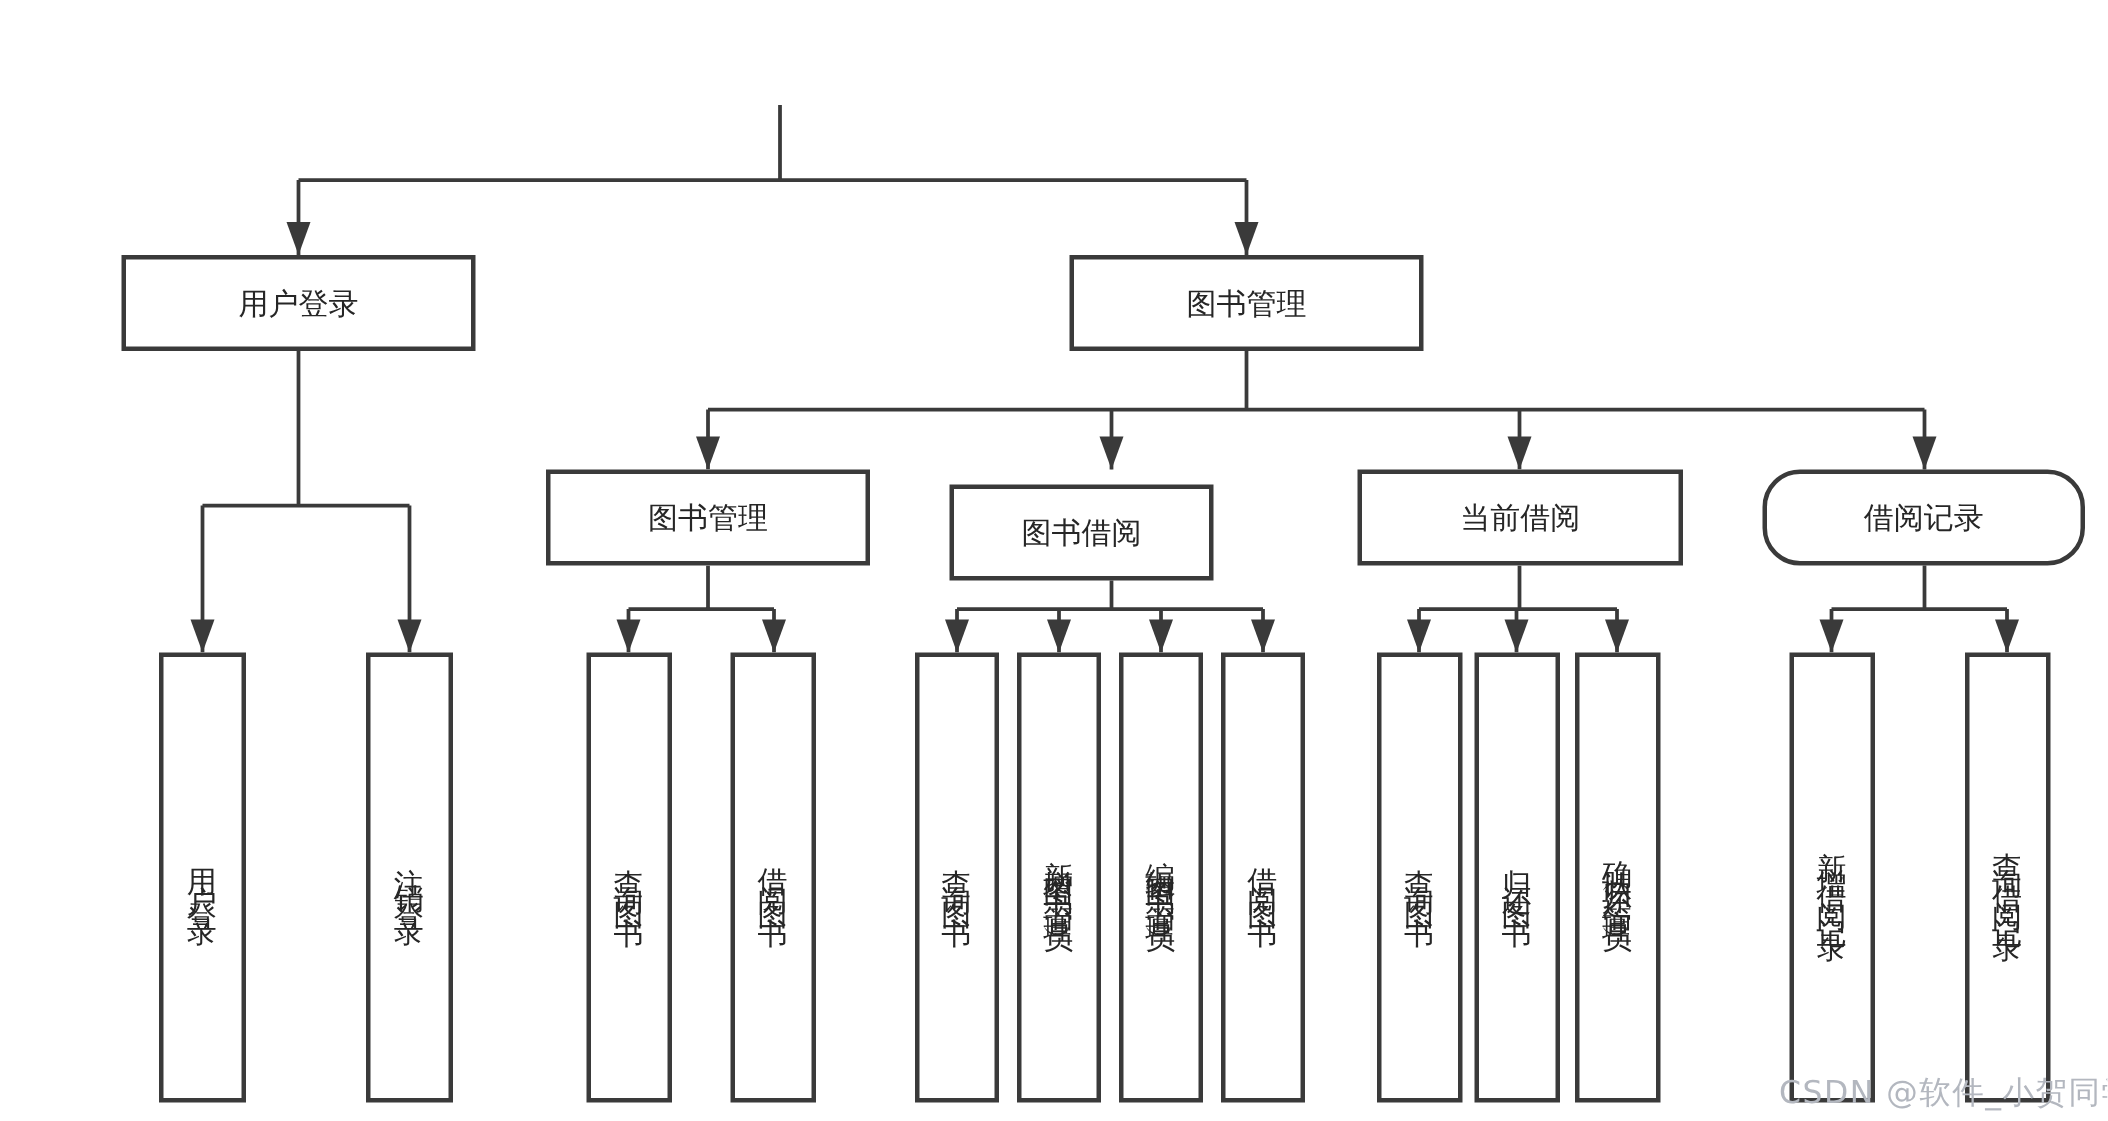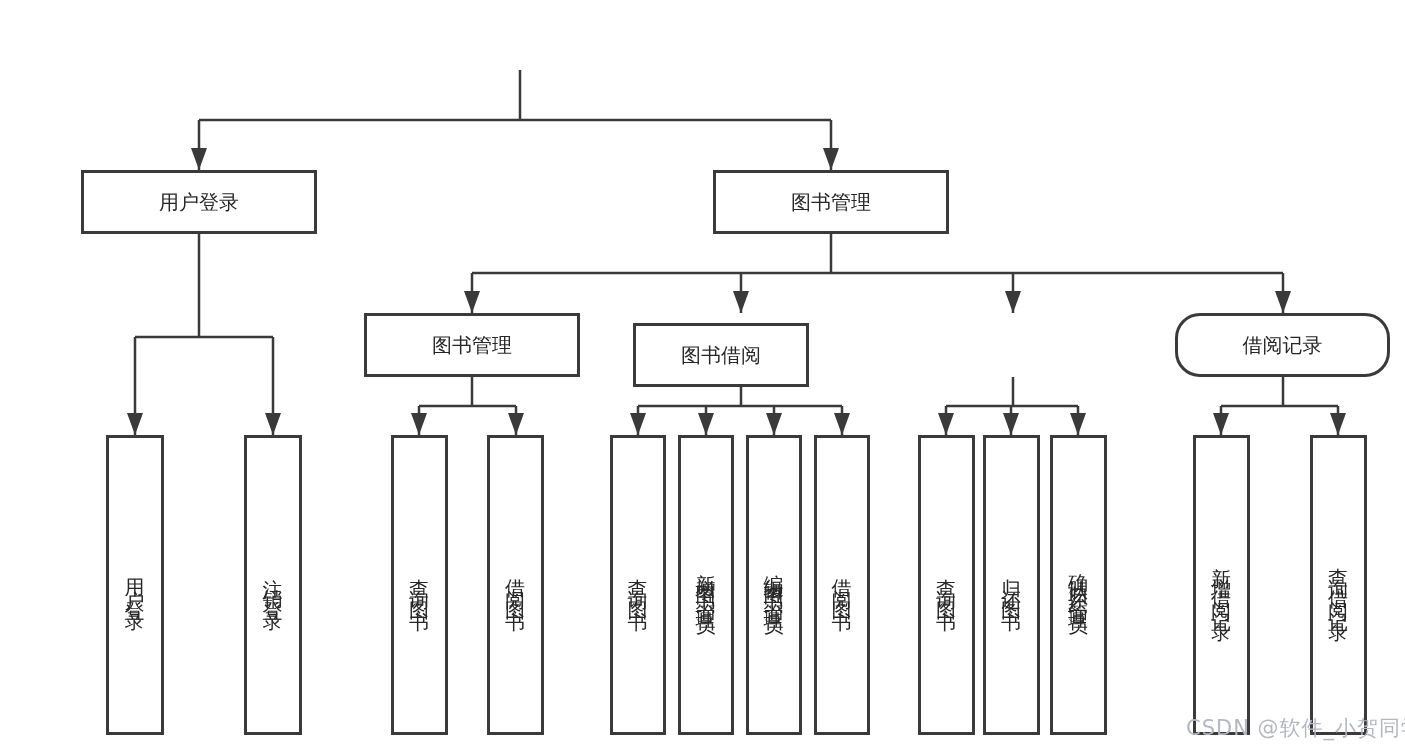--- a/index.html
+++ b/index.html
@@ -94,20 +94,23 @@
   <div class="hbox" style="left:713px; top:170px; width:236px; height:64px;">
     <span>图书管理</span>
   </div>
 
   <div class="hbox" style="left:364px; top:313px; width:216px; height:64px;">
     <span>图书管理</span>
   </div>
   <div class="hbox" style="left:633px; top:323px; width:176px; height:64px;">
     <span>图书借阅</span>
   </div>
+  <div class="hbox" style="left:905px; top:313px; width:217px; height:64px;">
+    <span>当前借阅</span>
+  </div>
   <div class="hbox" style="left:1175px; top:313px; width:215px; height:64px;border-radius:25px;">
     <span>借阅记录</span>
   </div>
 
   <div class="vbox" style="left:106px; width:58px;">
     <span class="vlabel">用户登录</span>
   </div>
   <div class="vbox" style="left:244px; width:58px;">
     <span class="vlabel">注销登录</span>
   </div>

